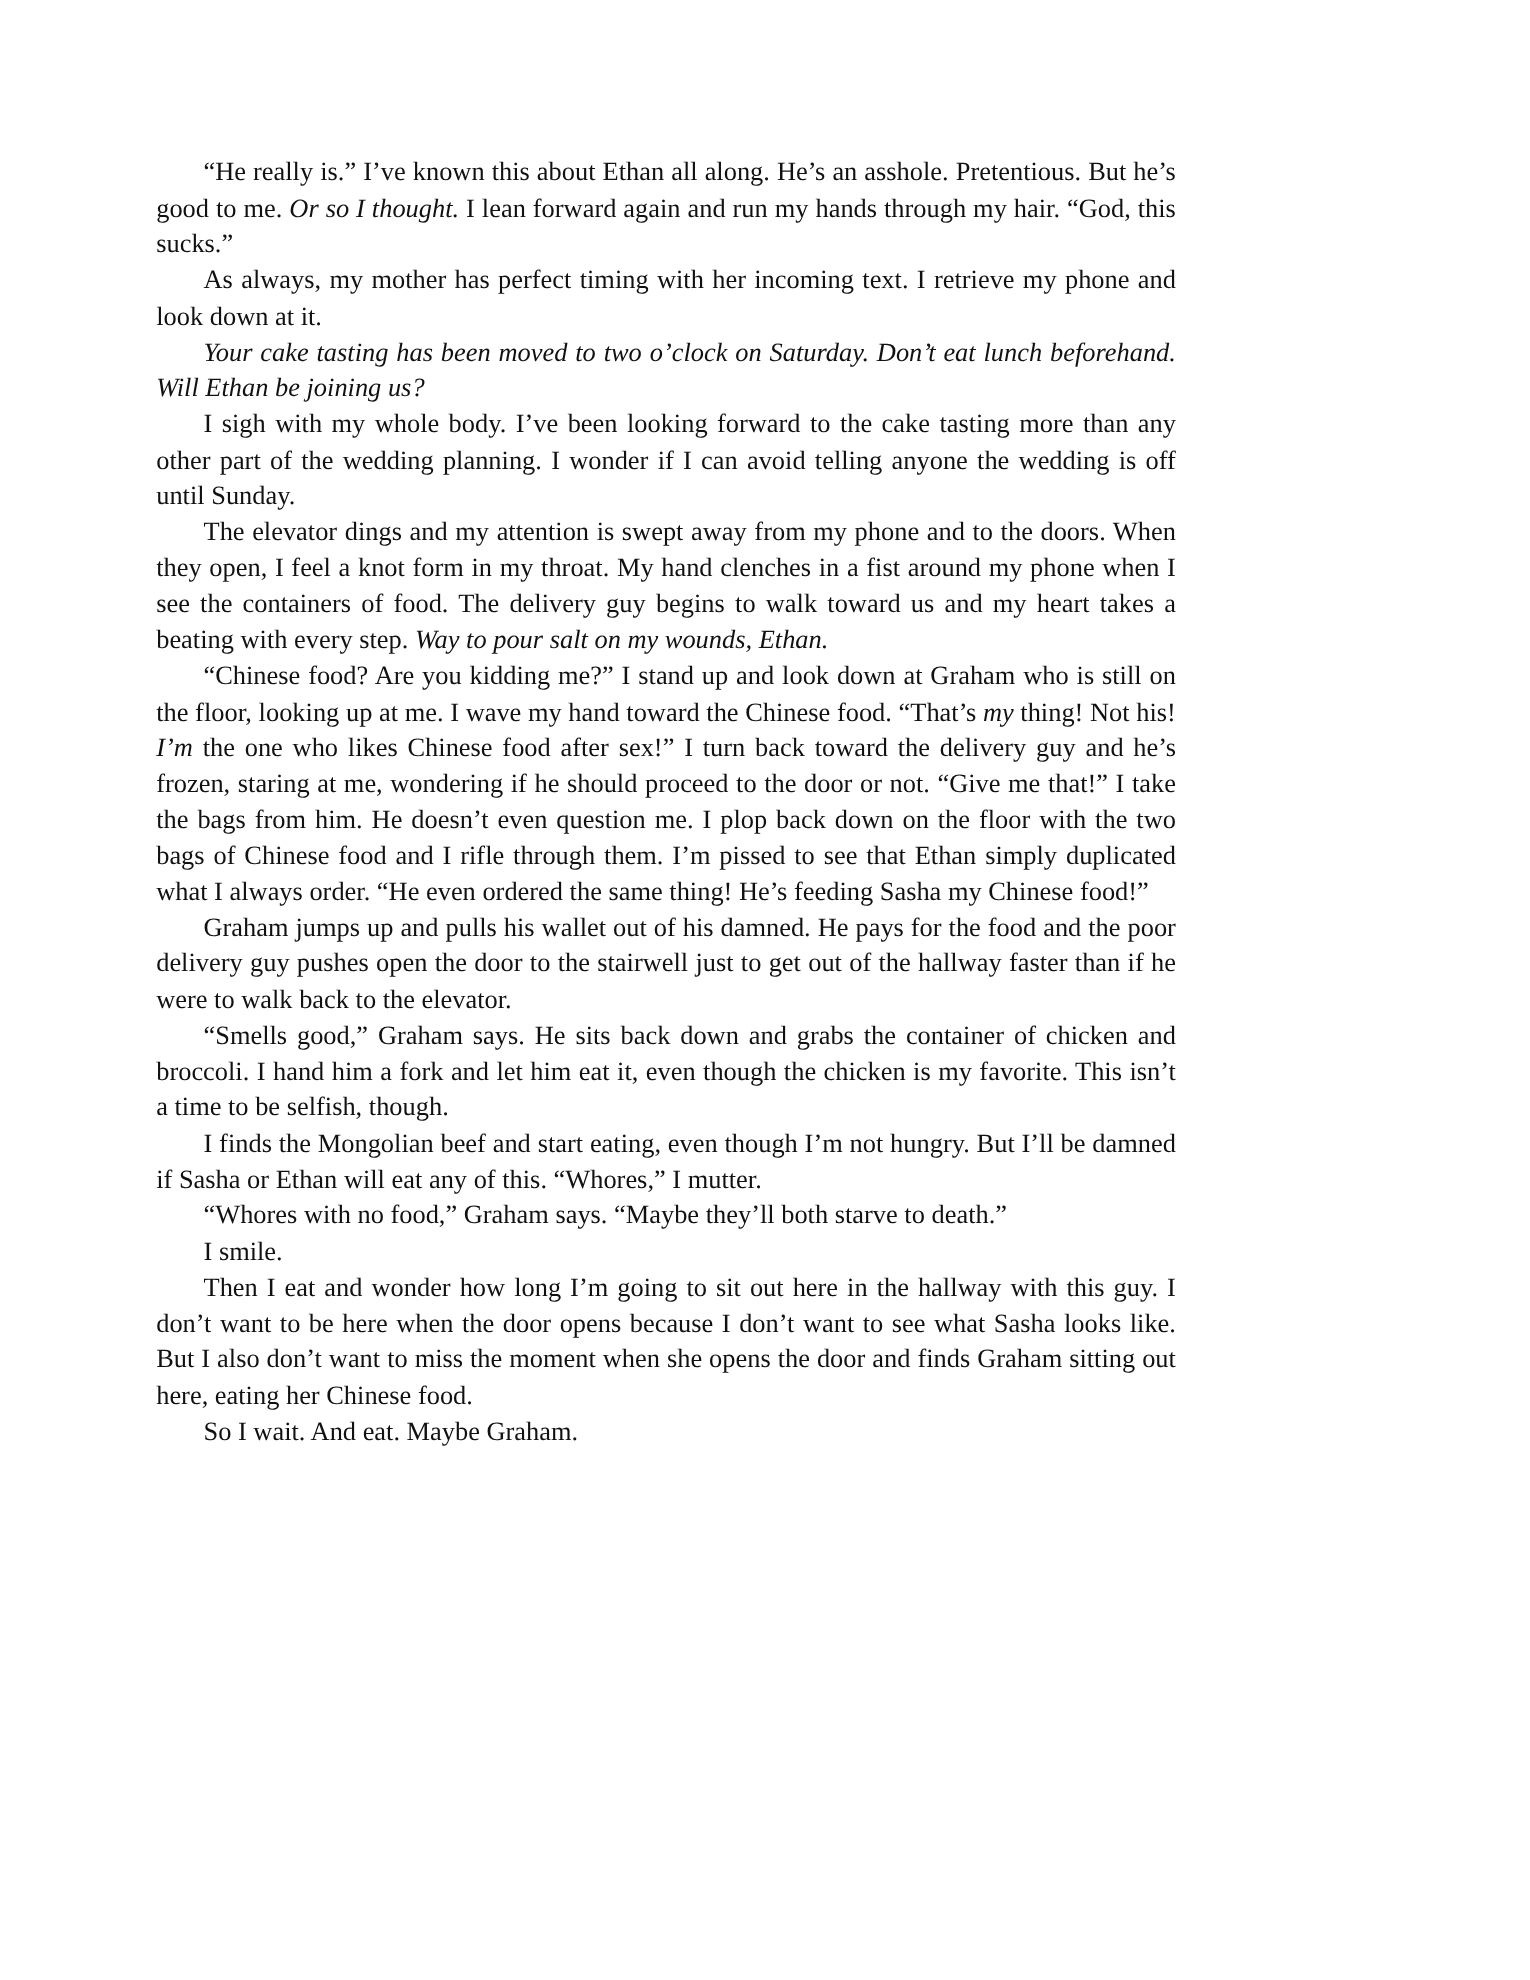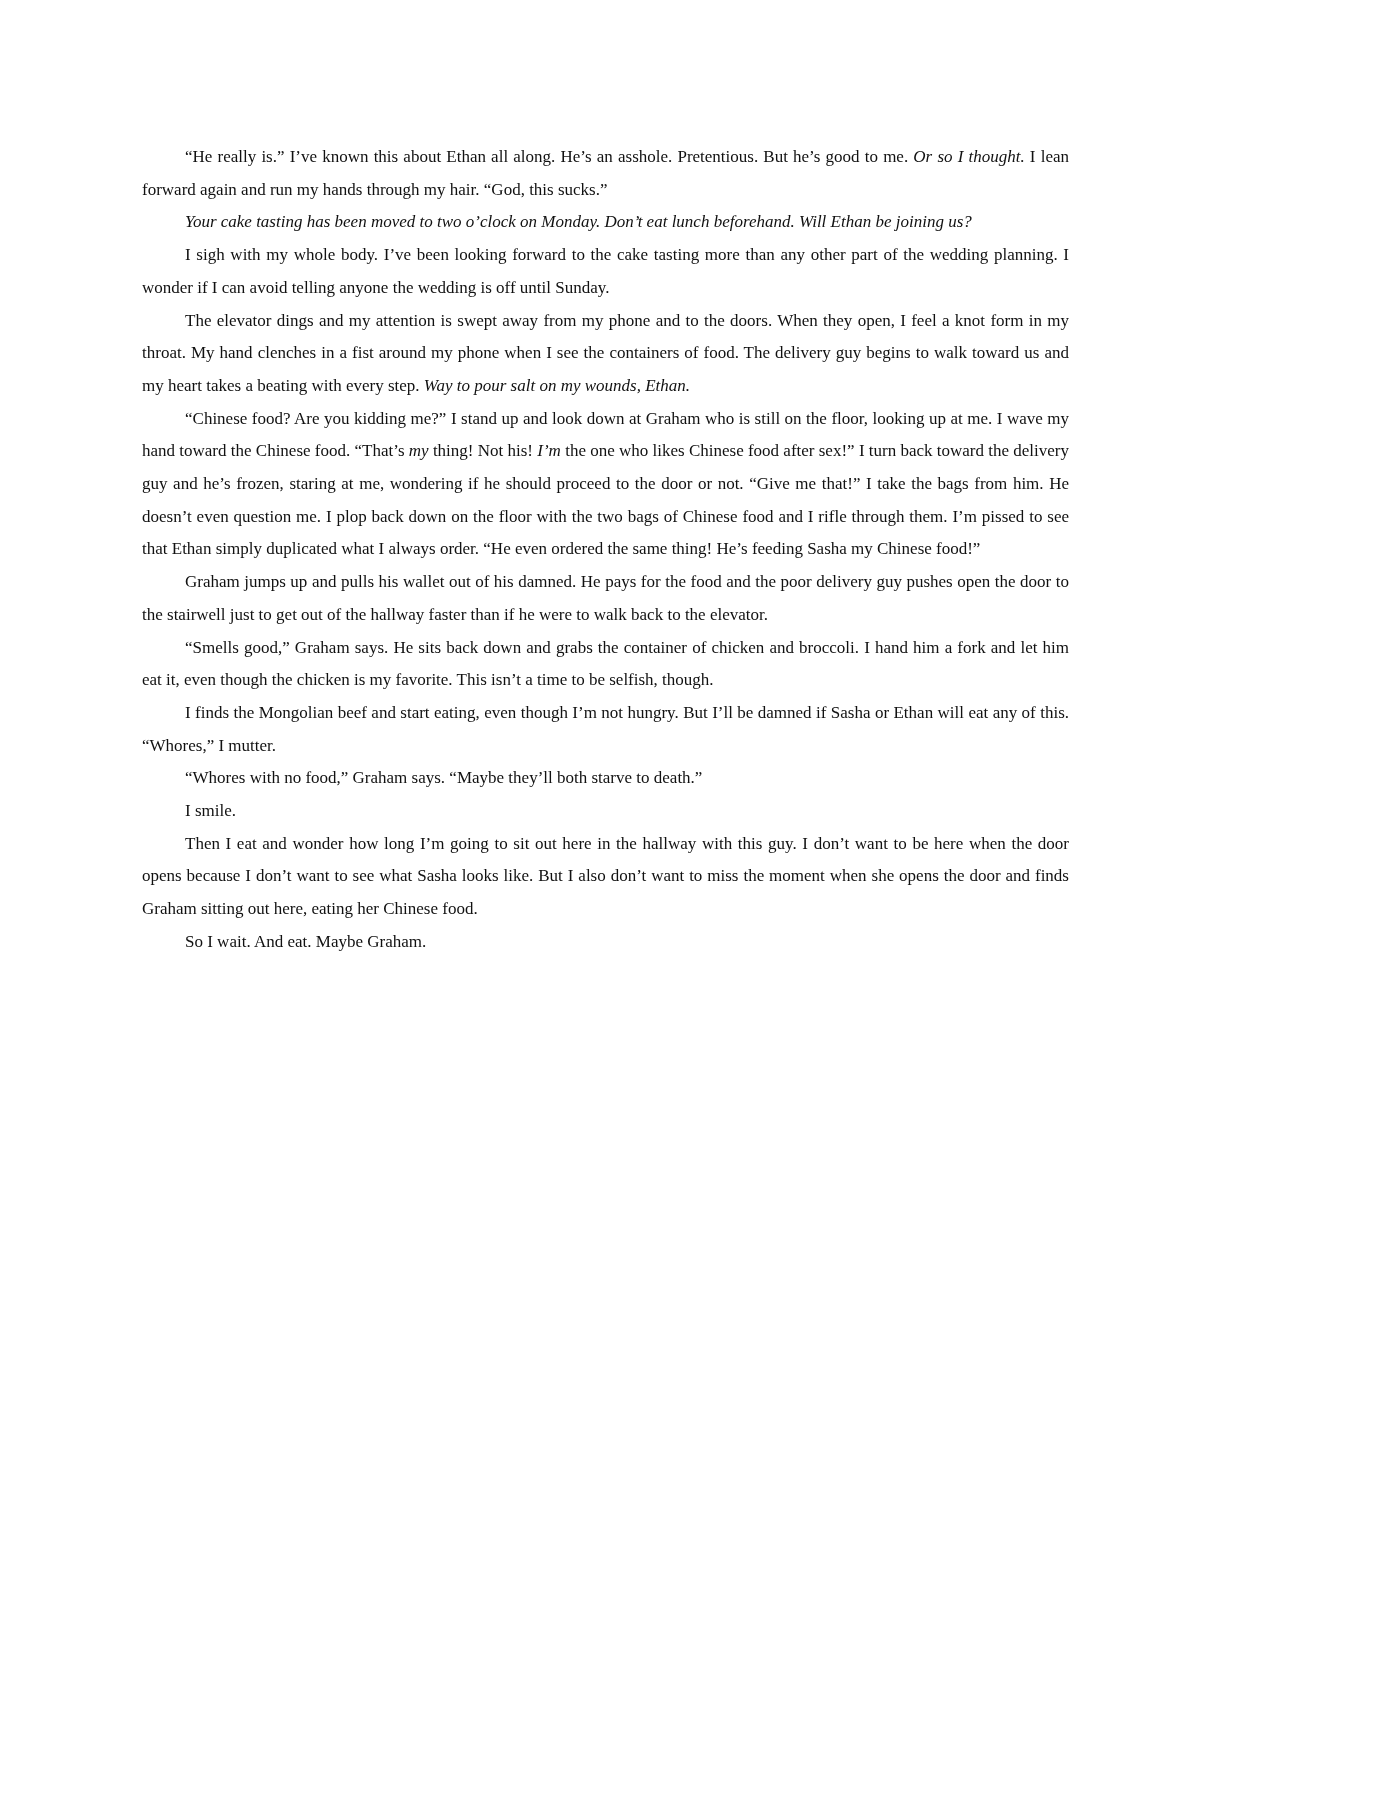--- a/index.html
+++ b/index.html
@@ -12,21 +12,21 @@
       height: 1800px;
       position: relative;
       overflow: hidden;
     }
     .page {
       position: absolute;
       left: 142px;
       top: 141px;
       width: 927px;
       font-family: "Liberation Serif", "DejaVu Serif", serif;
-      font-size: 17px;
+      font-size: 24px;
       line-height: 32.7px;
       color: #111111;
     }
     .para {
       margin: 0;
       text-indent: 43px;
       text-align: justify;
       hyphens: none;
     }
     .run.italic {
@@ -35,23 +35,26 @@
   </style>
 </head>
 <body>
 
 <div class="page">
 
   <p class="para">
     <span class="run">“He really is.” I’ve known this about Ethan all along. He’s an asshole. Pretentious. But he’s good to me. </span><span class="run italic">Or so I thought.</span><span class="run"> I lean forward again and run my hands through my hair. “God, this sucks.”</span>
   </p>
 
+  <p class="para">
+    <span class="run">As always, my mother has perfect timing with her incoming text. I retrieve my phone and look down at it.</span>
+  </p>
 
   <p class="para">
-    <span class="run italic">Your cake tasting has been moved to two o’clock on Monday. Don’t eat lunch beforehand. Will Ethan be joining us?</span>
+    <span class="run italic">Your cake tasting has been moved to two o’clock on Saturday. Don’t eat lunch beforehand. Will Ethan be joining us?</span>
   </p>
 
   <p class="para">
     <span class="run">I sigh with my whole body. I’ve been looking forward to the cake tasting more than any other part of the wedding planning. I wonder if I can avoid telling anyone the wedding is off until Sunday.</span>
   </p>
 
   <p class="para">
     <span class="run">The elevator dings and my attention is swept away from my phone and to the doors. When they open, I feel a knot form in my throat. My hand clenches in a fist around my phone when I see the containers of food. The delivery guy begins to walk toward us and my heart takes a beating with every step. </span><span class="run italic">Way to pour salt on my wounds, Ethan.</span>
   </p>
 

